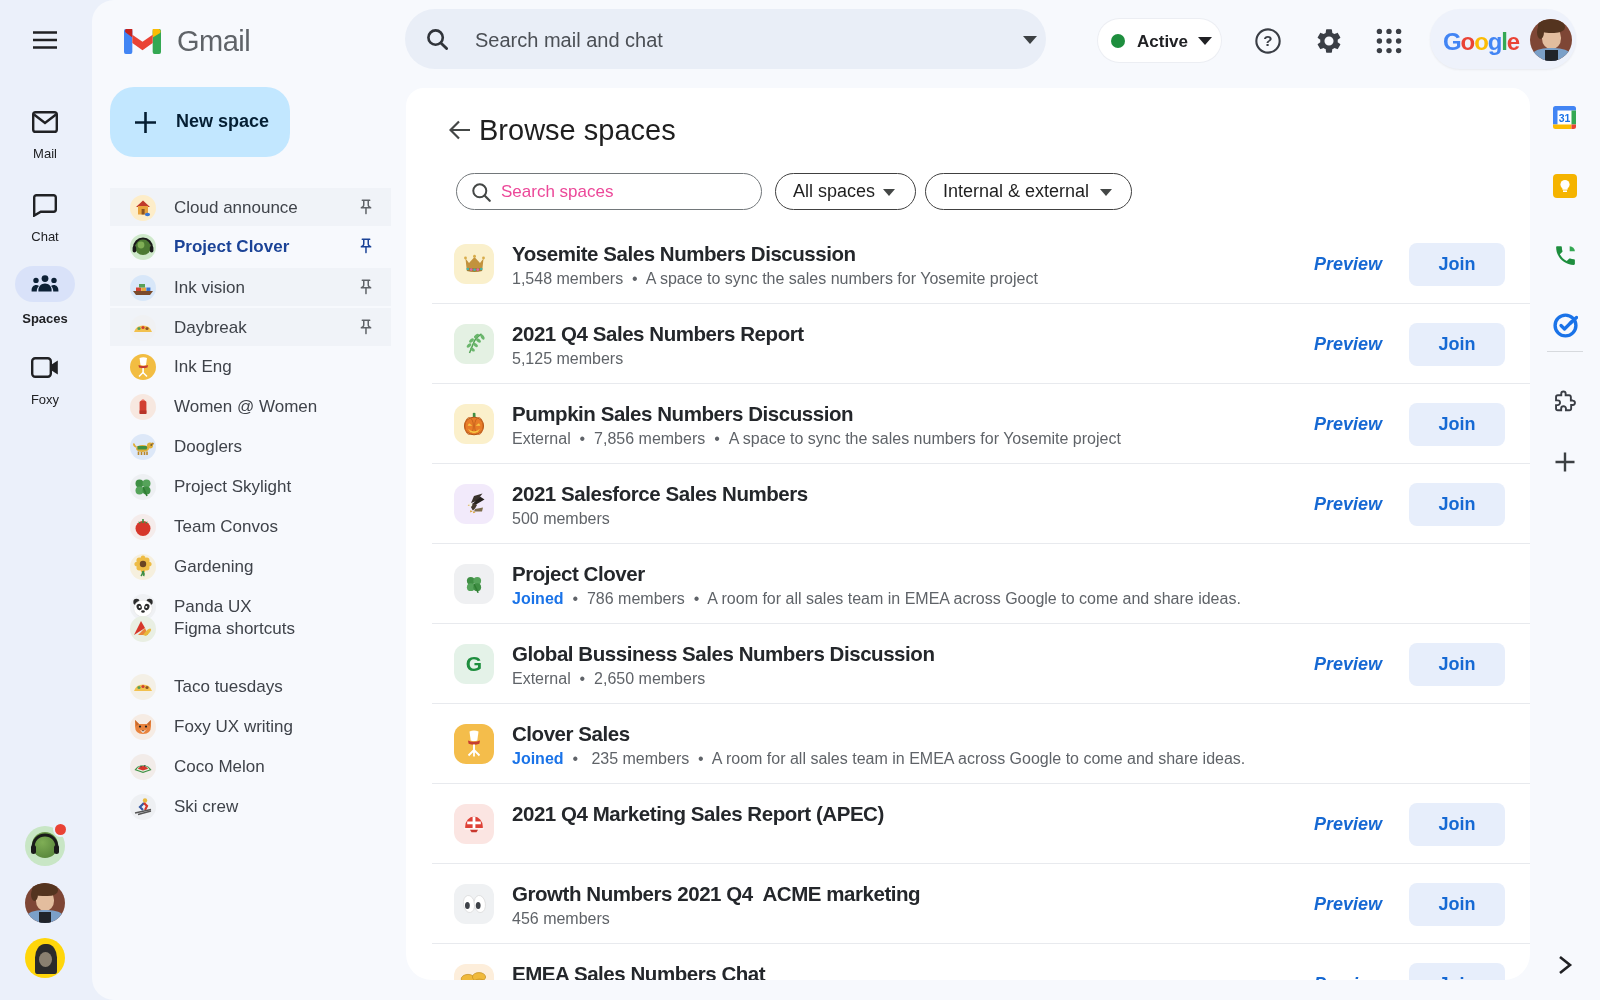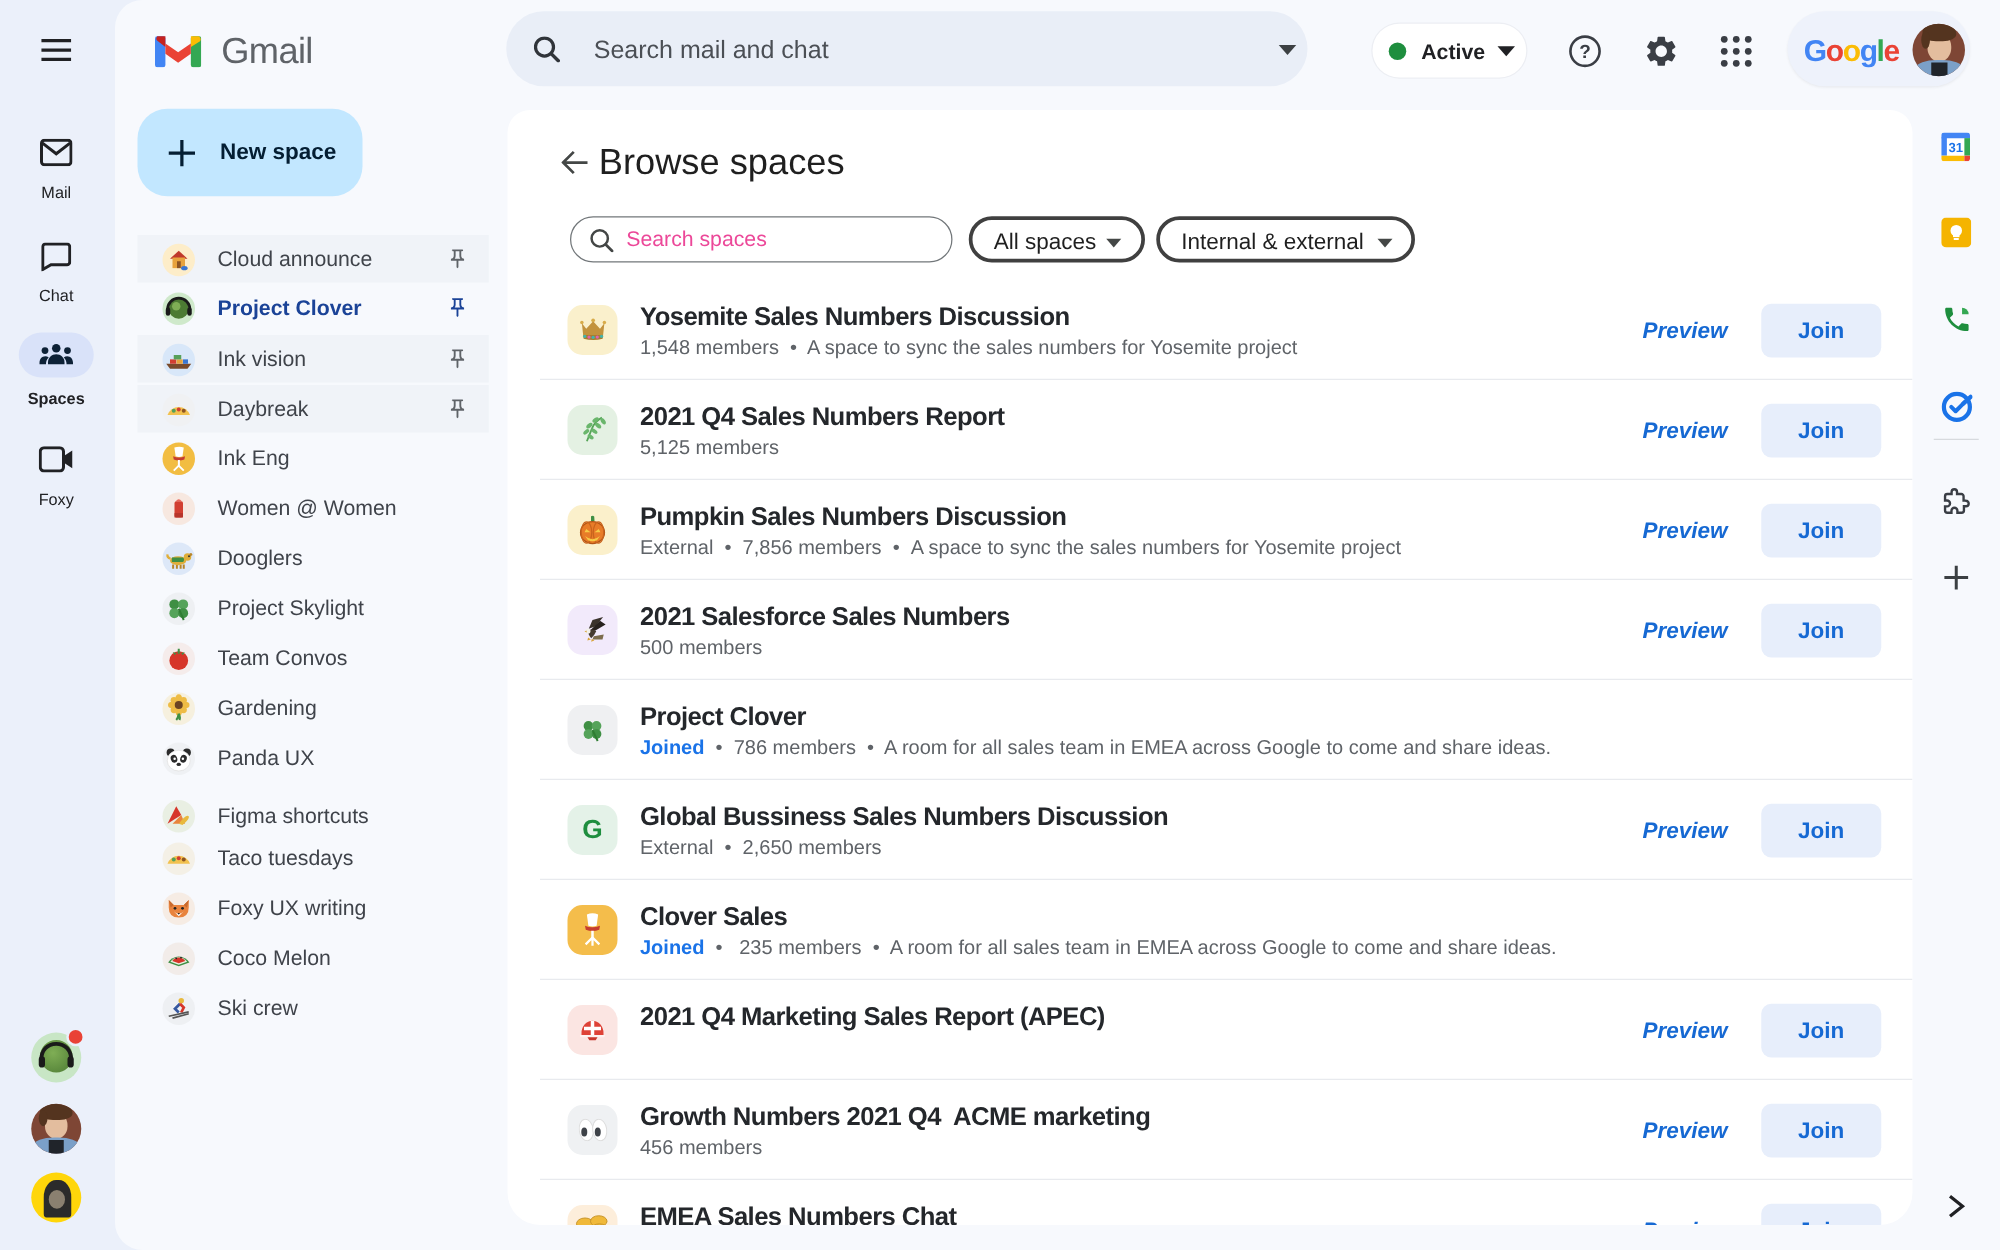--- a/index.html
+++ b/index.html
@@ -27,21 +27,21 @@
 .srow { position:absolute; left:110px; width:281px; height:40px; }
 .srow.band { background:#f0f3f8; height:38px; }
 .scirc { position:absolute; left:20px; top:7px; width:26px; height:26px; border-radius:50%; }
 .stxt { position:absolute; left:64px; top:10px; font-size:17px; color:#3f434a; }
 .spin { position:absolute; left:247px; top:10px; }
 
 #white { position:absolute; left:406px; top:88px; width:1124px; height:892px; background:#fff; border-radius:18px 18px 26px 26px; overflow:hidden; }
 #btitle { position:absolute; left:73px; top:26px; font-size:29px; color:#1f1f1f; }
 #sspill { position:absolute; left:50px; top:85px; width:306px; height:37px; border:1px solid #72777a; border-radius:19px; }
 #sspill span { position:absolute; left:44px; top:8px; font-size:17px; color:#ec4899; }
-.filt { position:absolute; top:85px; height:37px; border:3px solid #404040; border-radius:19px; }
+.filt { position:absolute; top:85px; height:37px; border:1px solid #404040; border-radius:19px; }
 .filt span { position:absolute; left:17px; top:7px; font-size:18px; color:#1f1f1f; }
 #filt1 { left:369px; width:141px; }
 #filt2 { left:519px; width:207px; }
 .row { position:absolute; left:0; width:1124px; height:80px; }
 .row .sep { position:absolute; left:26px; right:0; bottom:0; height:1px; background:#e8eaee; }
 .tile { position:absolute; left:48px; top:20px; width:40px; height:40px; border-radius:12px; }
 .rtitle { position:absolute; left:106px; top:18px; font-size:20.5px; font-weight:bold; letter-spacing:-0.45px; color:#24272b; }
 .rsub { position:absolute; left:106px; top:46px; font-size:16px; color:#5f6368; }
 .joined { color:#1a73e8; font-weight:bold; }
 .preview { position:absolute; left:892px; width:100px; text-align:center; top:30px; font-size:18px; font-weight:bold; color:#1669d3;font-style:italic; }
@@ -276,21 +276,21 @@
         <circle cx="19.5" cy="8" r="3.2" fill="#2b2b2b"></circle>
         <ellipse cx="13" cy="14.5" rx="9.2" ry="8.3" fill="#fff" stroke="#e0e0e0" stroke-width="0.6"></ellipse>
         <ellipse cx="9.2" cy="13" rx="2.6" ry="3.2" fill="#2b2b2b" transform="rotate(-18 9.2 13)"></ellipse>
         <ellipse cx="16.8" cy="13" rx="2.6" ry="3.2" fill="#2b2b2b" transform="rotate(18 16.8 13)"></ellipse>
         <circle cx="9.7" cy="13" r="1" fill="#fff"></circle>
         <circle cx="16.3" cy="13" r="1" fill="#fff"></circle>
         <ellipse cx="13" cy="17.5" rx="1.8" ry="1.3" fill="#2b2b2b"></ellipse>
       </svg></div>
  <div class="stxt">Panda UX</div>
 </div>
-<div class="srow" style="top:633px">
+<div class="srow" style="top:609px">
  <div class="scirc" style="background:#e9efe3"><svg width="26" height="26" viewBox="0 0 26 26">
         <path d="M4 19 L11 5 L15 12 Z" fill="#d6362a"></path>
         <path d="M8 19 L15 12 L18 19 Z" fill="#e8833d"></path>
         <path d="M13 19 q6 -8 8 -6 q1 2 -5 7 Z" fill="#e8b93d"></path>
       </svg></div>
  <div class="stxt">Figma shortcuts</div>
 </div>
 <div class="srow" style="top:667px">
  <div class="scirc" style="background:#f4f0e6"><svg width="26" height="26" viewBox="0 0 26 26">
         <path d="M4 17 A 9.5 9.5 0 0 1 22 17 Z" fill="#f2c14e"></path>

